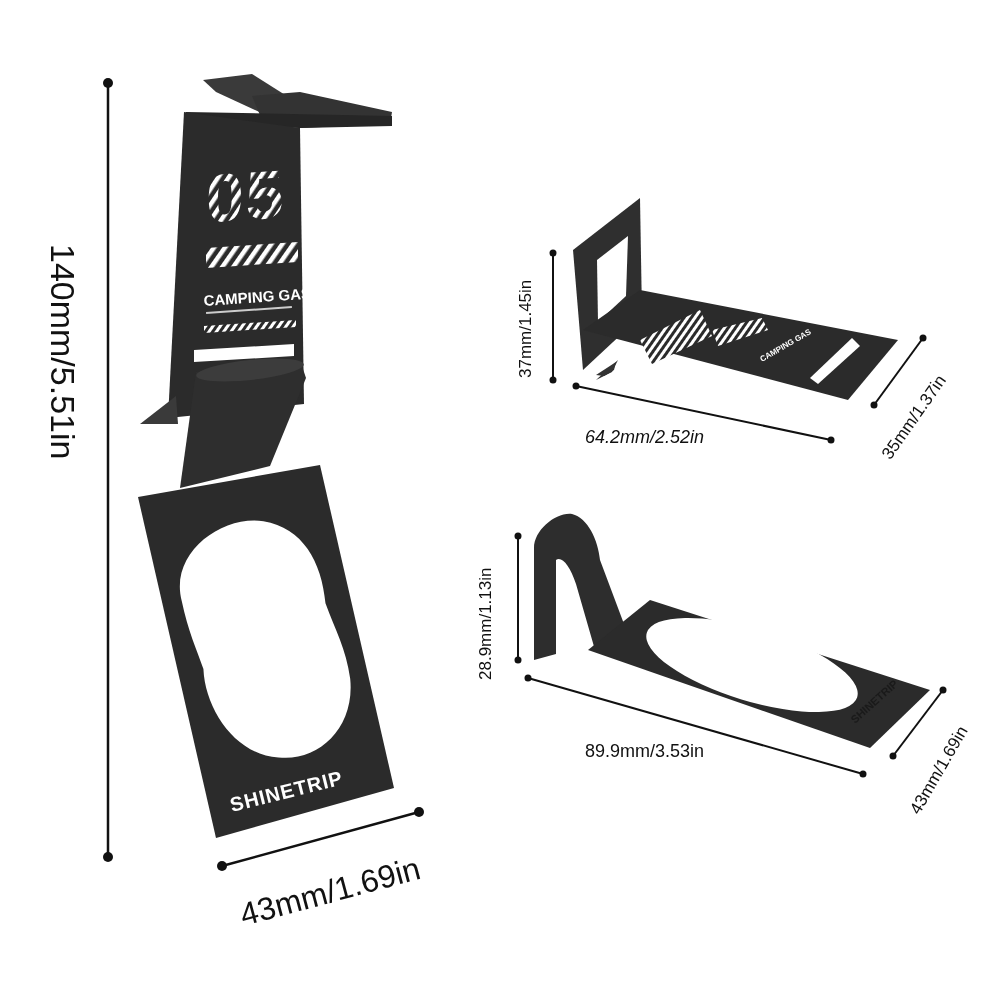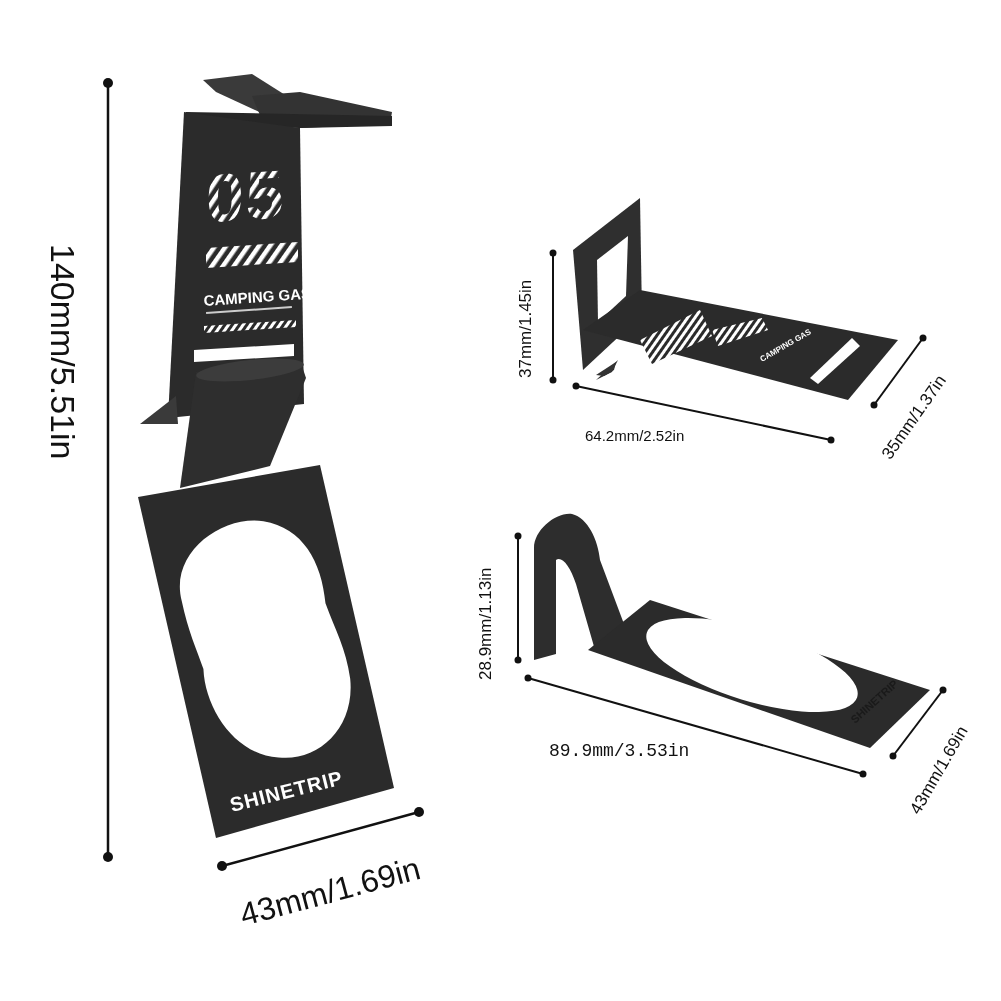--- a/index.html
+++ b/index.html
@@ -120,19 +120,19 @@
     <circle cx="893" cy="756" r="3.5" fill="#111"></circle>
     <circle cx="943" cy="690" r="3.5" fill="#111"></circle>
   </g>
 </svg>
 
 
 <div class="dim-label" style="left:46px; top:244px; font-size:34px; transform: rotate(90deg) translate(0,-36px);">140mm/5.51in</div>
 <div class="dim-label" style="left:236px; top:898px; font-size:32px; transform: rotate(-15deg);">43mm/1.69in</div>
 
 <div class="dim-label" style="left:516px; top:378px; font-size:17px; transform: rotate(-90deg);">37mm/1.45in</div>
-<div class="dim-label" style="left:585px; top:427px; font-size:15px;">64.2mm/2.52in</div>
+<div class="dim-label" style="left:585px; top:427px; font-size:18px;font-style:italic;">64.2mm/2.52in</div>
 <div class="dim-label" style="left:878px; top:452px; font-size:17px; transform: rotate(-55deg);">35mm/1.37in</div>
 
 <div class="dim-label" style="left:476px; top:680px; font-size:17px; transform: rotate(-90deg);">28.9mm/1.13in</div>
-<div class="dim-label" style="left:549px; top:741px; font-size:18px;font-family:Liberation Mono, monospace;">89.9mm/3.53in</div>
+<div class="dim-label" style="left:585px; top:741px; font-size:18px;">89.9mm/3.53in</div>
 <div class="dim-label" style="left:906px; top:808px; font-size:17px; transform: rotate(-60deg);">43mm/1.69in</div>
 </div>
 
 </body></html>

